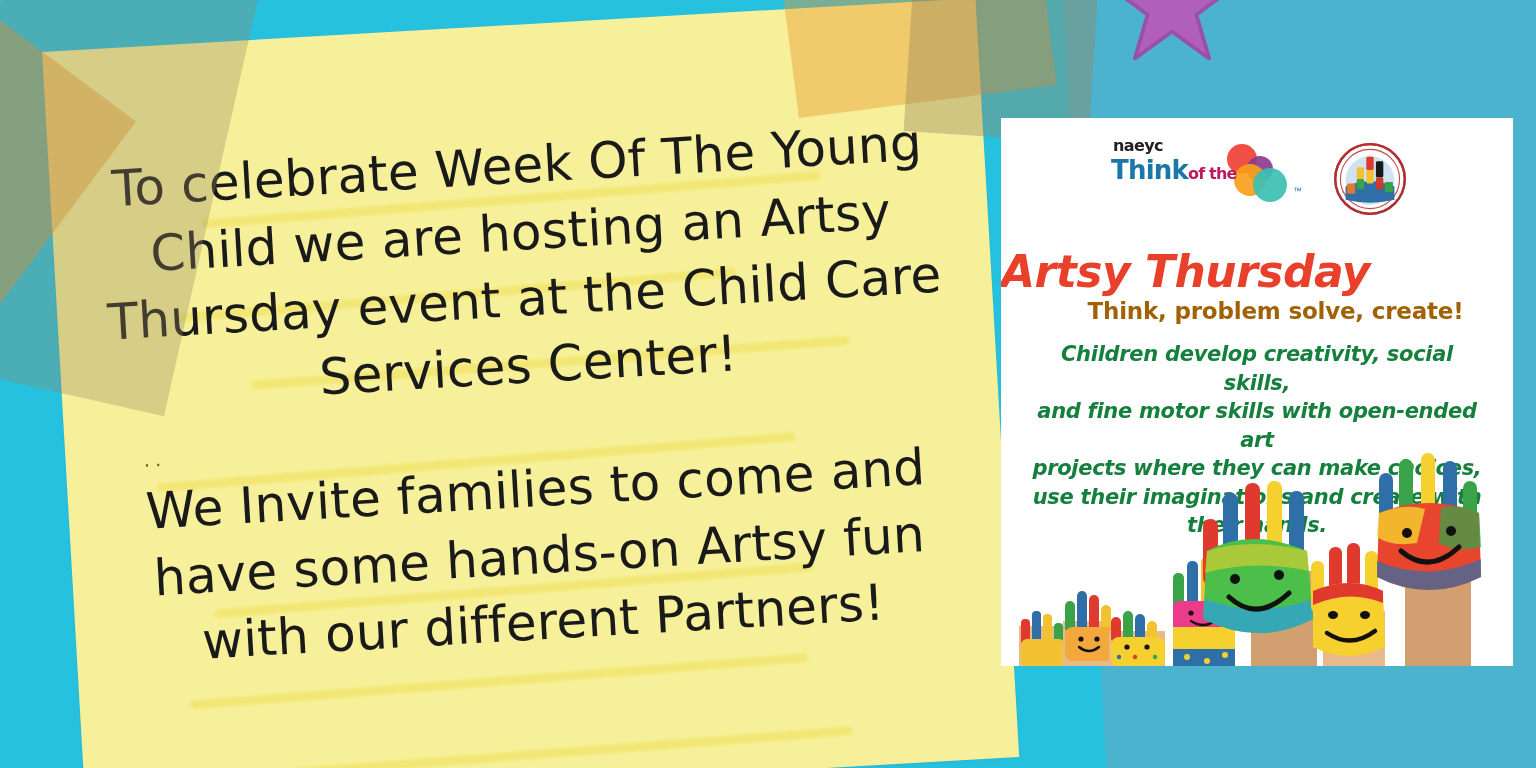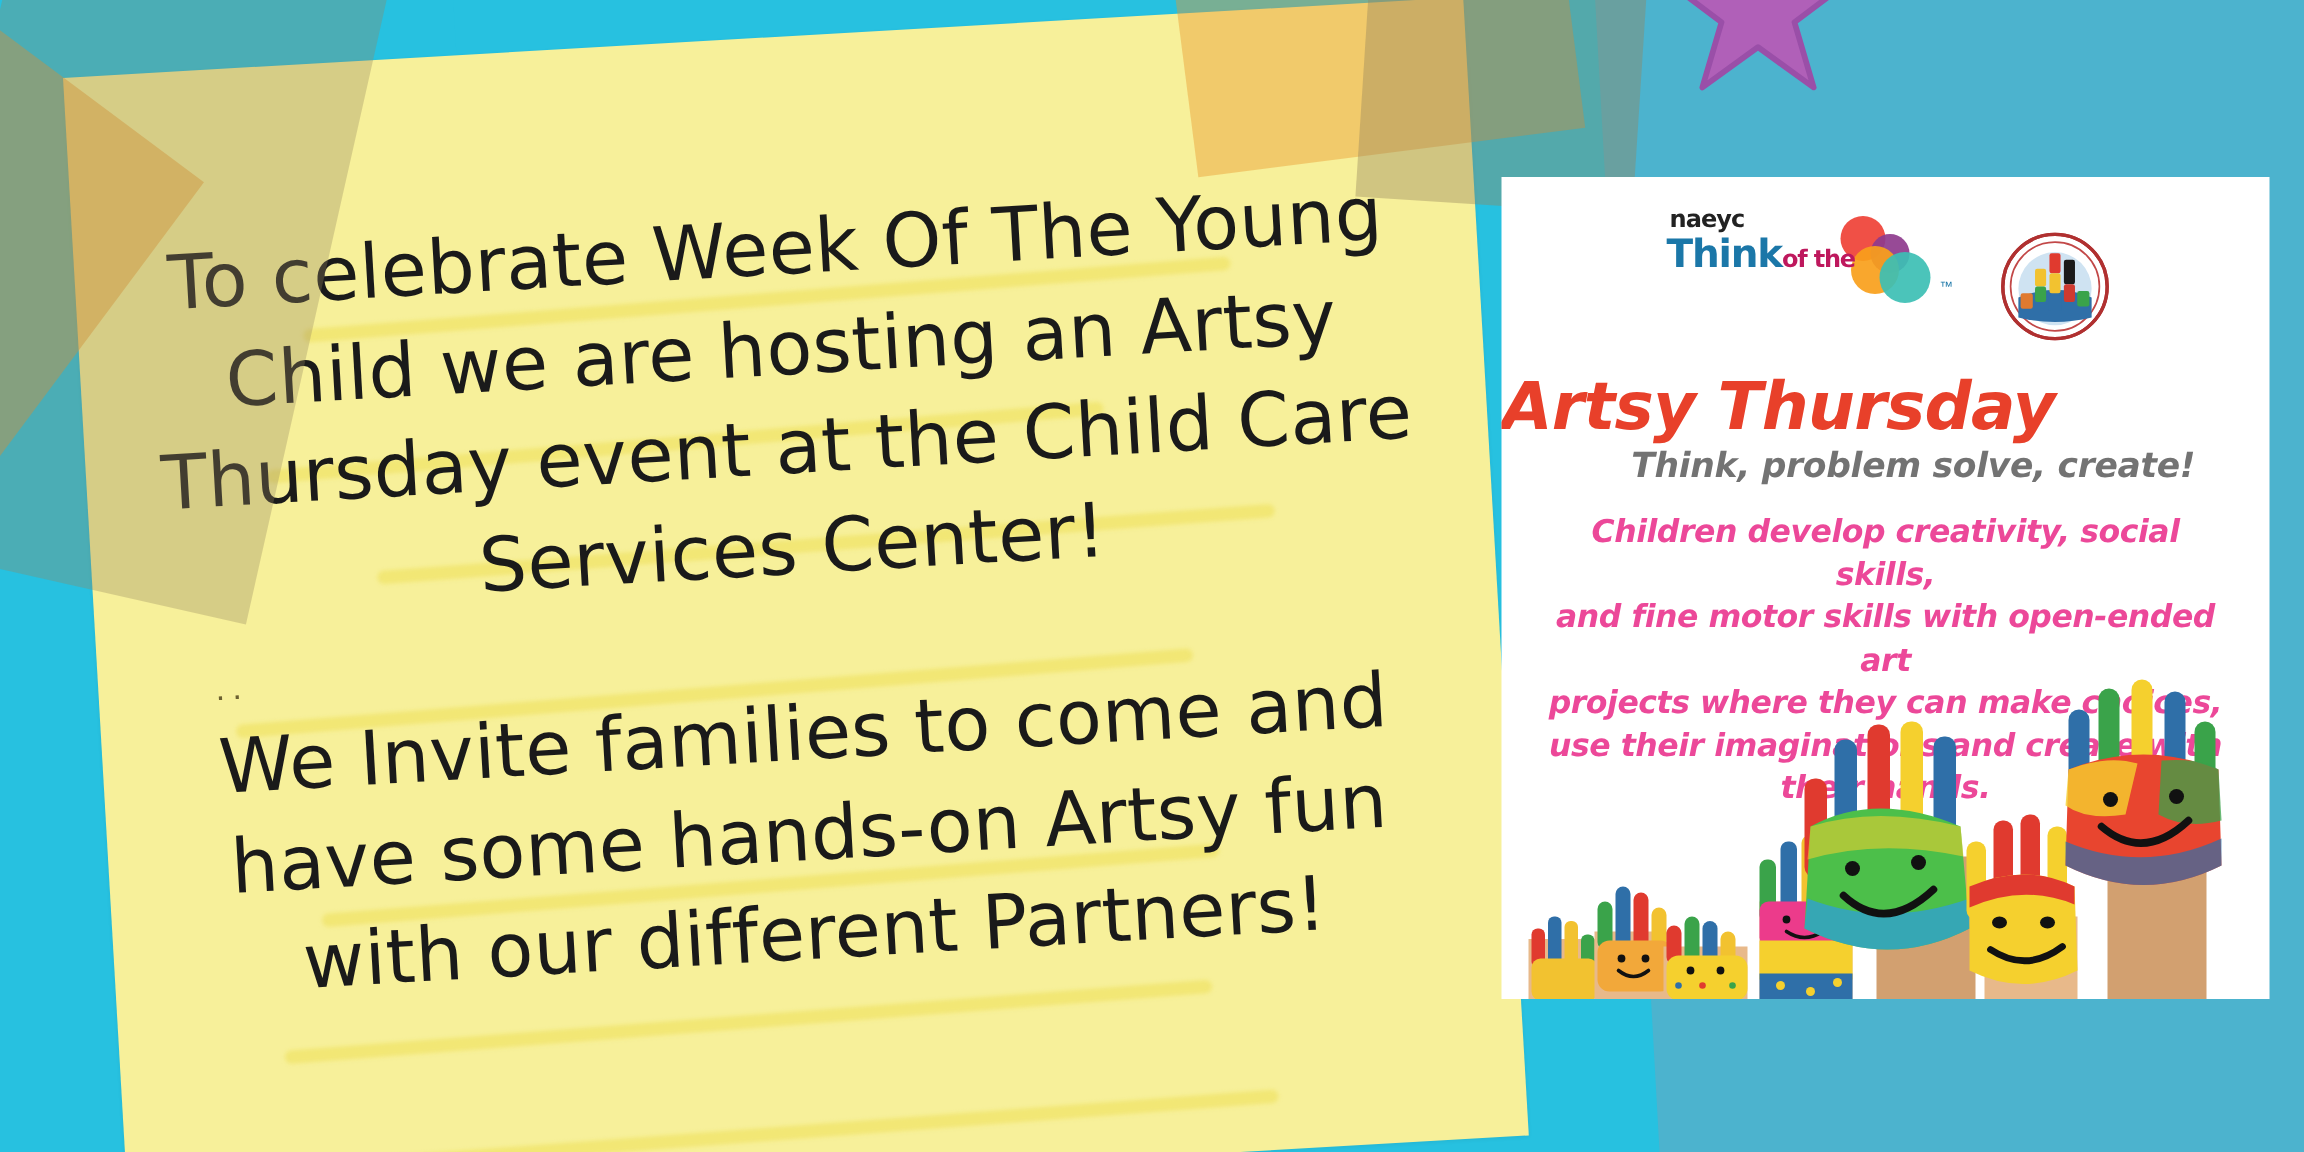--- a/index.html
+++ b/index.html
@@ -154,21 +154,21 @@
     width: 100%;
     height: 100%;
   }
 
   .logo-row {
     position: absolute;
     left: 0; right: 0;
     top: 18px;
     display: flex;
     justify-content: center;
-    align-items: center;
+    align-items: flex-start;
     gap: 26px;
   }
 
   
   .woyc { position: relative; width: 200px; height: 104px; }
   .woyc .naeyc {
     position: absolute;
     left: 6px; top: 0;
     font-family: "DejaVu Sans", sans-serif;
     font-weight: 700;
@@ -238,38 +238,37 @@
     font-size: 44px;
     color: #e8402a;
     letter-spacing: -0.5px;
   }
   .poster-sub {
     position: absolute;
     left: 0; right: 0;
     top: 180px;
     text-align: center;
     font-family: "DejaVu Sans", sans-serif;
-    font-style: italic;
     font-weight: 700;
     font-size: 23px;
-    color: #737373;
+    color: #a16207;
     letter-spacing: -0.2px;
     padding-left: 37px;
   }
   .poster-body {
     position: absolute;
     left: 24px; right: 24px;
     top: 222px;
     text-align: center;
     font-family: "DejaVu Sans", sans-serif;
     font-style: italic;
     font-weight: 700;
     font-size: 21px;
     line-height: 1.36;
-    color: #ec4899;
+    color: #15803d;
     letter-spacing: -0.3px;
   }
   .poster-body p { margin: 0; }
 
   .hands {
     position: absolute;
     left: 0; right: 0; bottom: 0;
     height: 215px;
   }
 </style>

